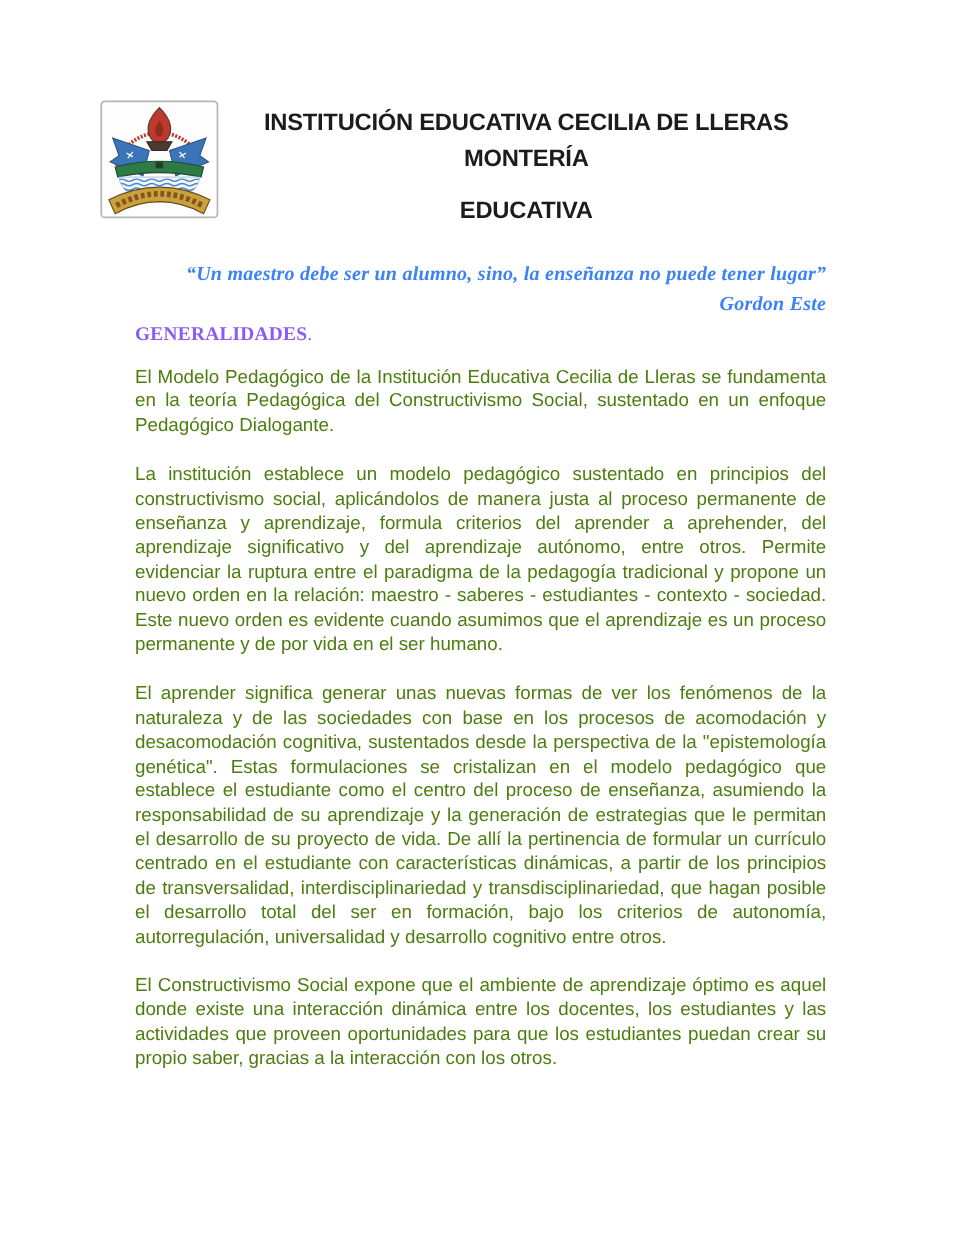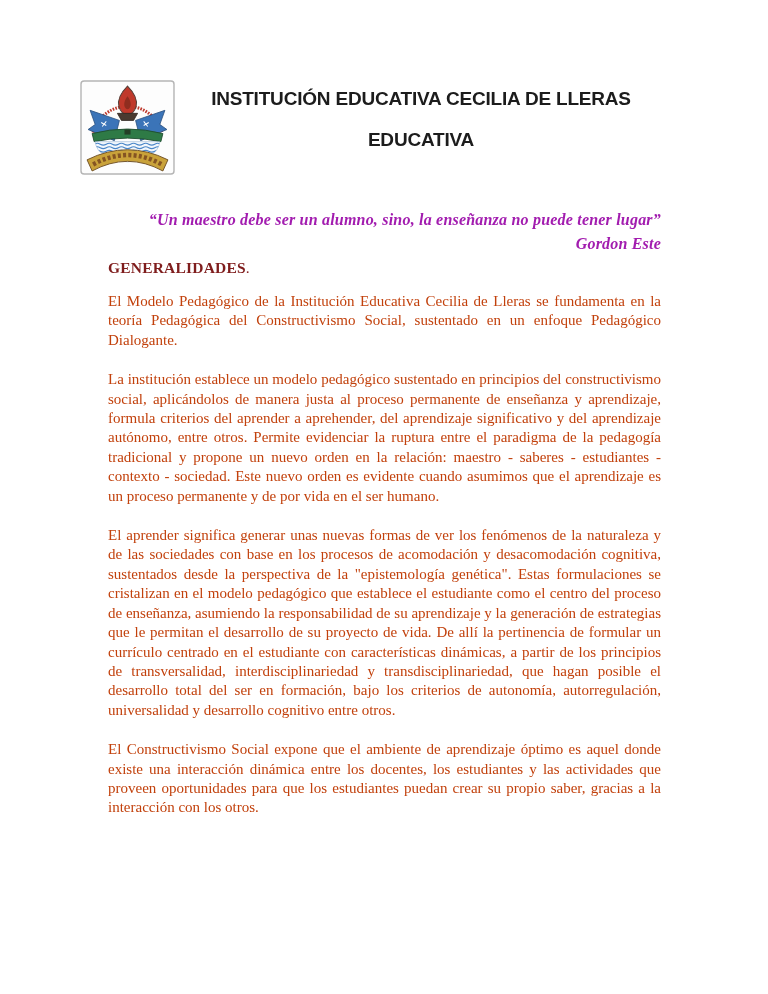--- a/index.html
+++ b/index.html
@@ -45,47 +45,47 @@
     top: 208px;
     left: 108px;
     width: 553px;
     text-align: right;
     font-family: "Liberation Serif", serif;
     font-style: italic;
     font-weight: 700;
     font-size: 16px;
     line-height: 24px;
     letter-spacing: 0.2px;
-    color: #a21caf;
+    color: #3b82f6;
   }
 
   
   .heading {
     position: absolute;
     top: 259px;
     left: 108px;
     font-family: "Liberation Serif", serif;
     font-weight: 700;
     font-size: 15.5px;
-    color: #7f1d1d;
+    color: #8b5cf6;
     letter-spacing: 0.2px;
   }
   .heading .period { font-weight: 400; }
 
   
   .bodytext {
     position: absolute;
     top: 292px;
     left: 108px;
     width: 553px;
-    font-family: Liberation Serif, serif;
+    font-family: Liberation Sans, sans-serif;
     font-size: 15px;
     line-height: 19.4px;
     text-align: justify;
-    color: #c2410c;
+    color: #4d7c0f;
   }
   .bodytext p { margin: 0 0 20px 0; }
 </style>
 </head>
 <body>
 
 <div class="page">
 
   <div class="crest">
     <svg viewBox="0 0 94 94" xmlns="http://www.w3.org/2000/svg">
@@ -128,20 +128,21 @@
 
       <g>
         <path d="M7 79 Q47 59 87 79 L82 90 Q47 71 12 90 Z" stroke="#6b4a1f" stroke-width="0.9" fill="#c9a23a"></path>
         <path d="M13 83.5 Q47 65 81 83.5" fill="none" stroke-width="4.5" stroke-dasharray="3 2.2" opacity="0.85" stroke="#79471f"></path>
       </g>
     </svg>
   </div>
 
   <div class="titles">
     <div>INSTITUCIÓN EDUCATIVA CECILIA DE LLERAS</div>
+    <div>MONTERÍA</div>
     <div class="title-gap"></div>
     <div>EDUCATIVA</div>
   </div>
 
   <div class="quote">
     <div>“Un maestro debe ser un alumno, sino, la enseñanza no puede tener lugar”</div>
     <div>Gordon Este</div>
   </div>
 
   <div class="heading">

